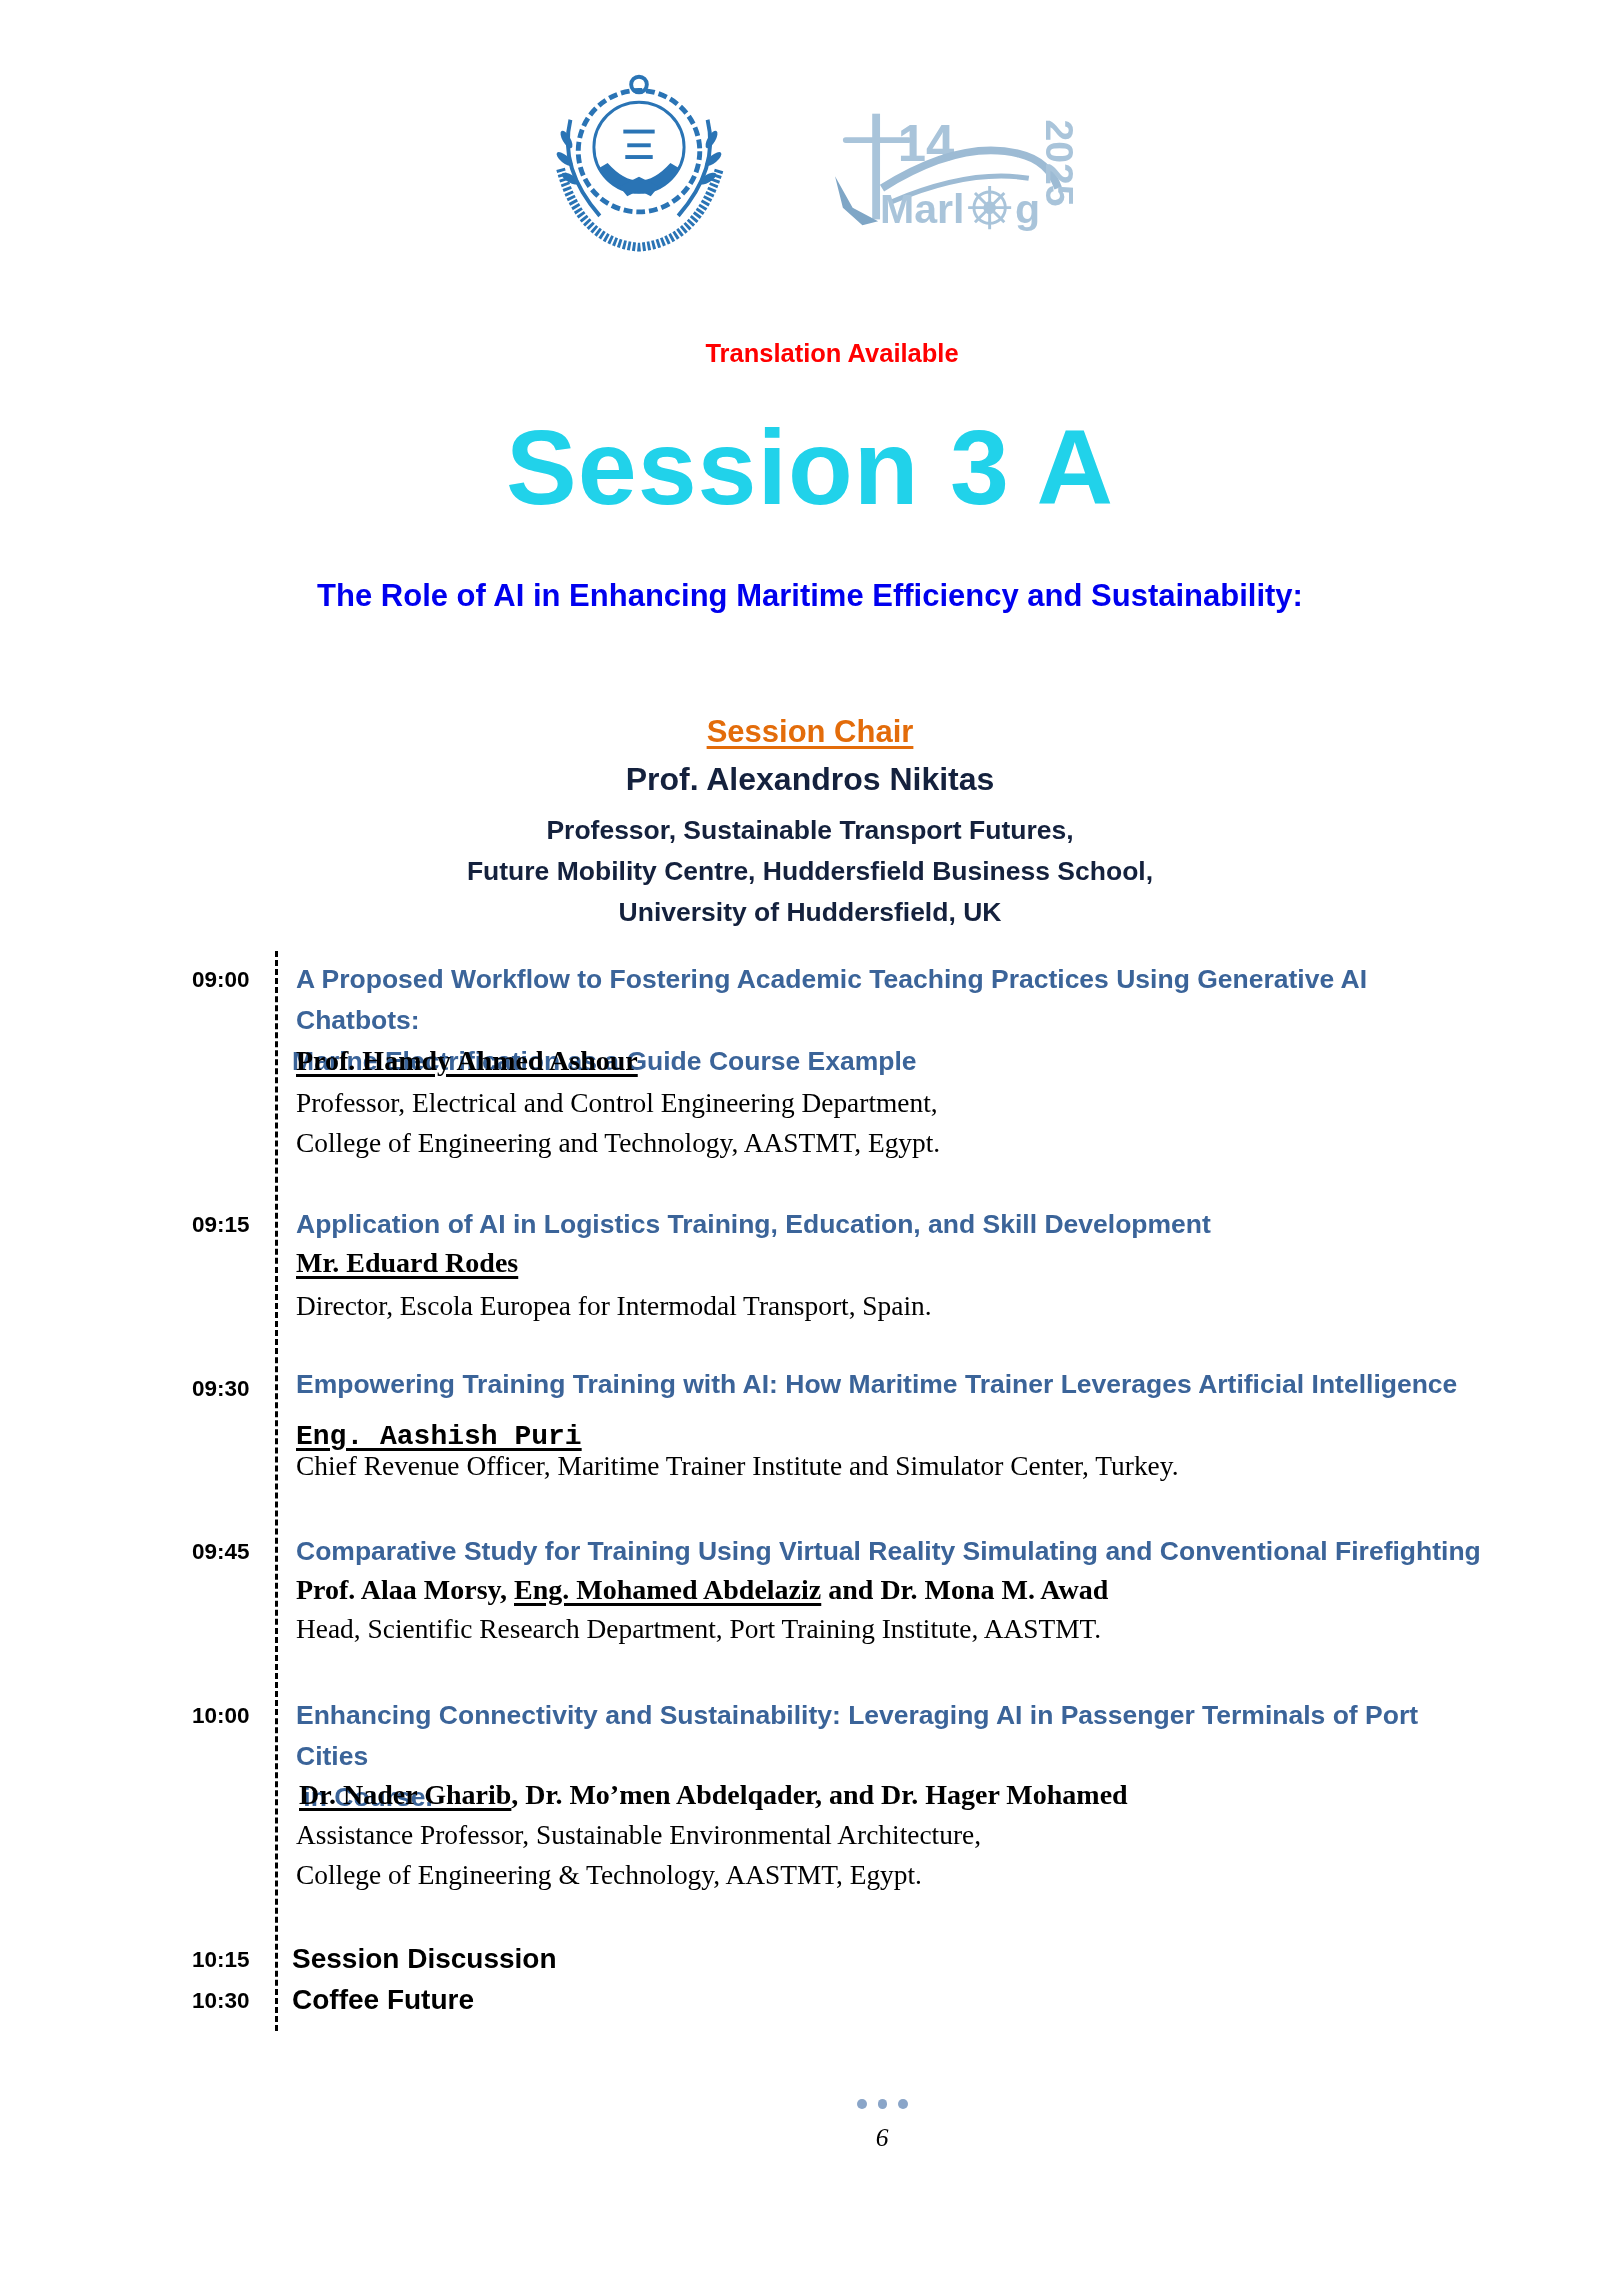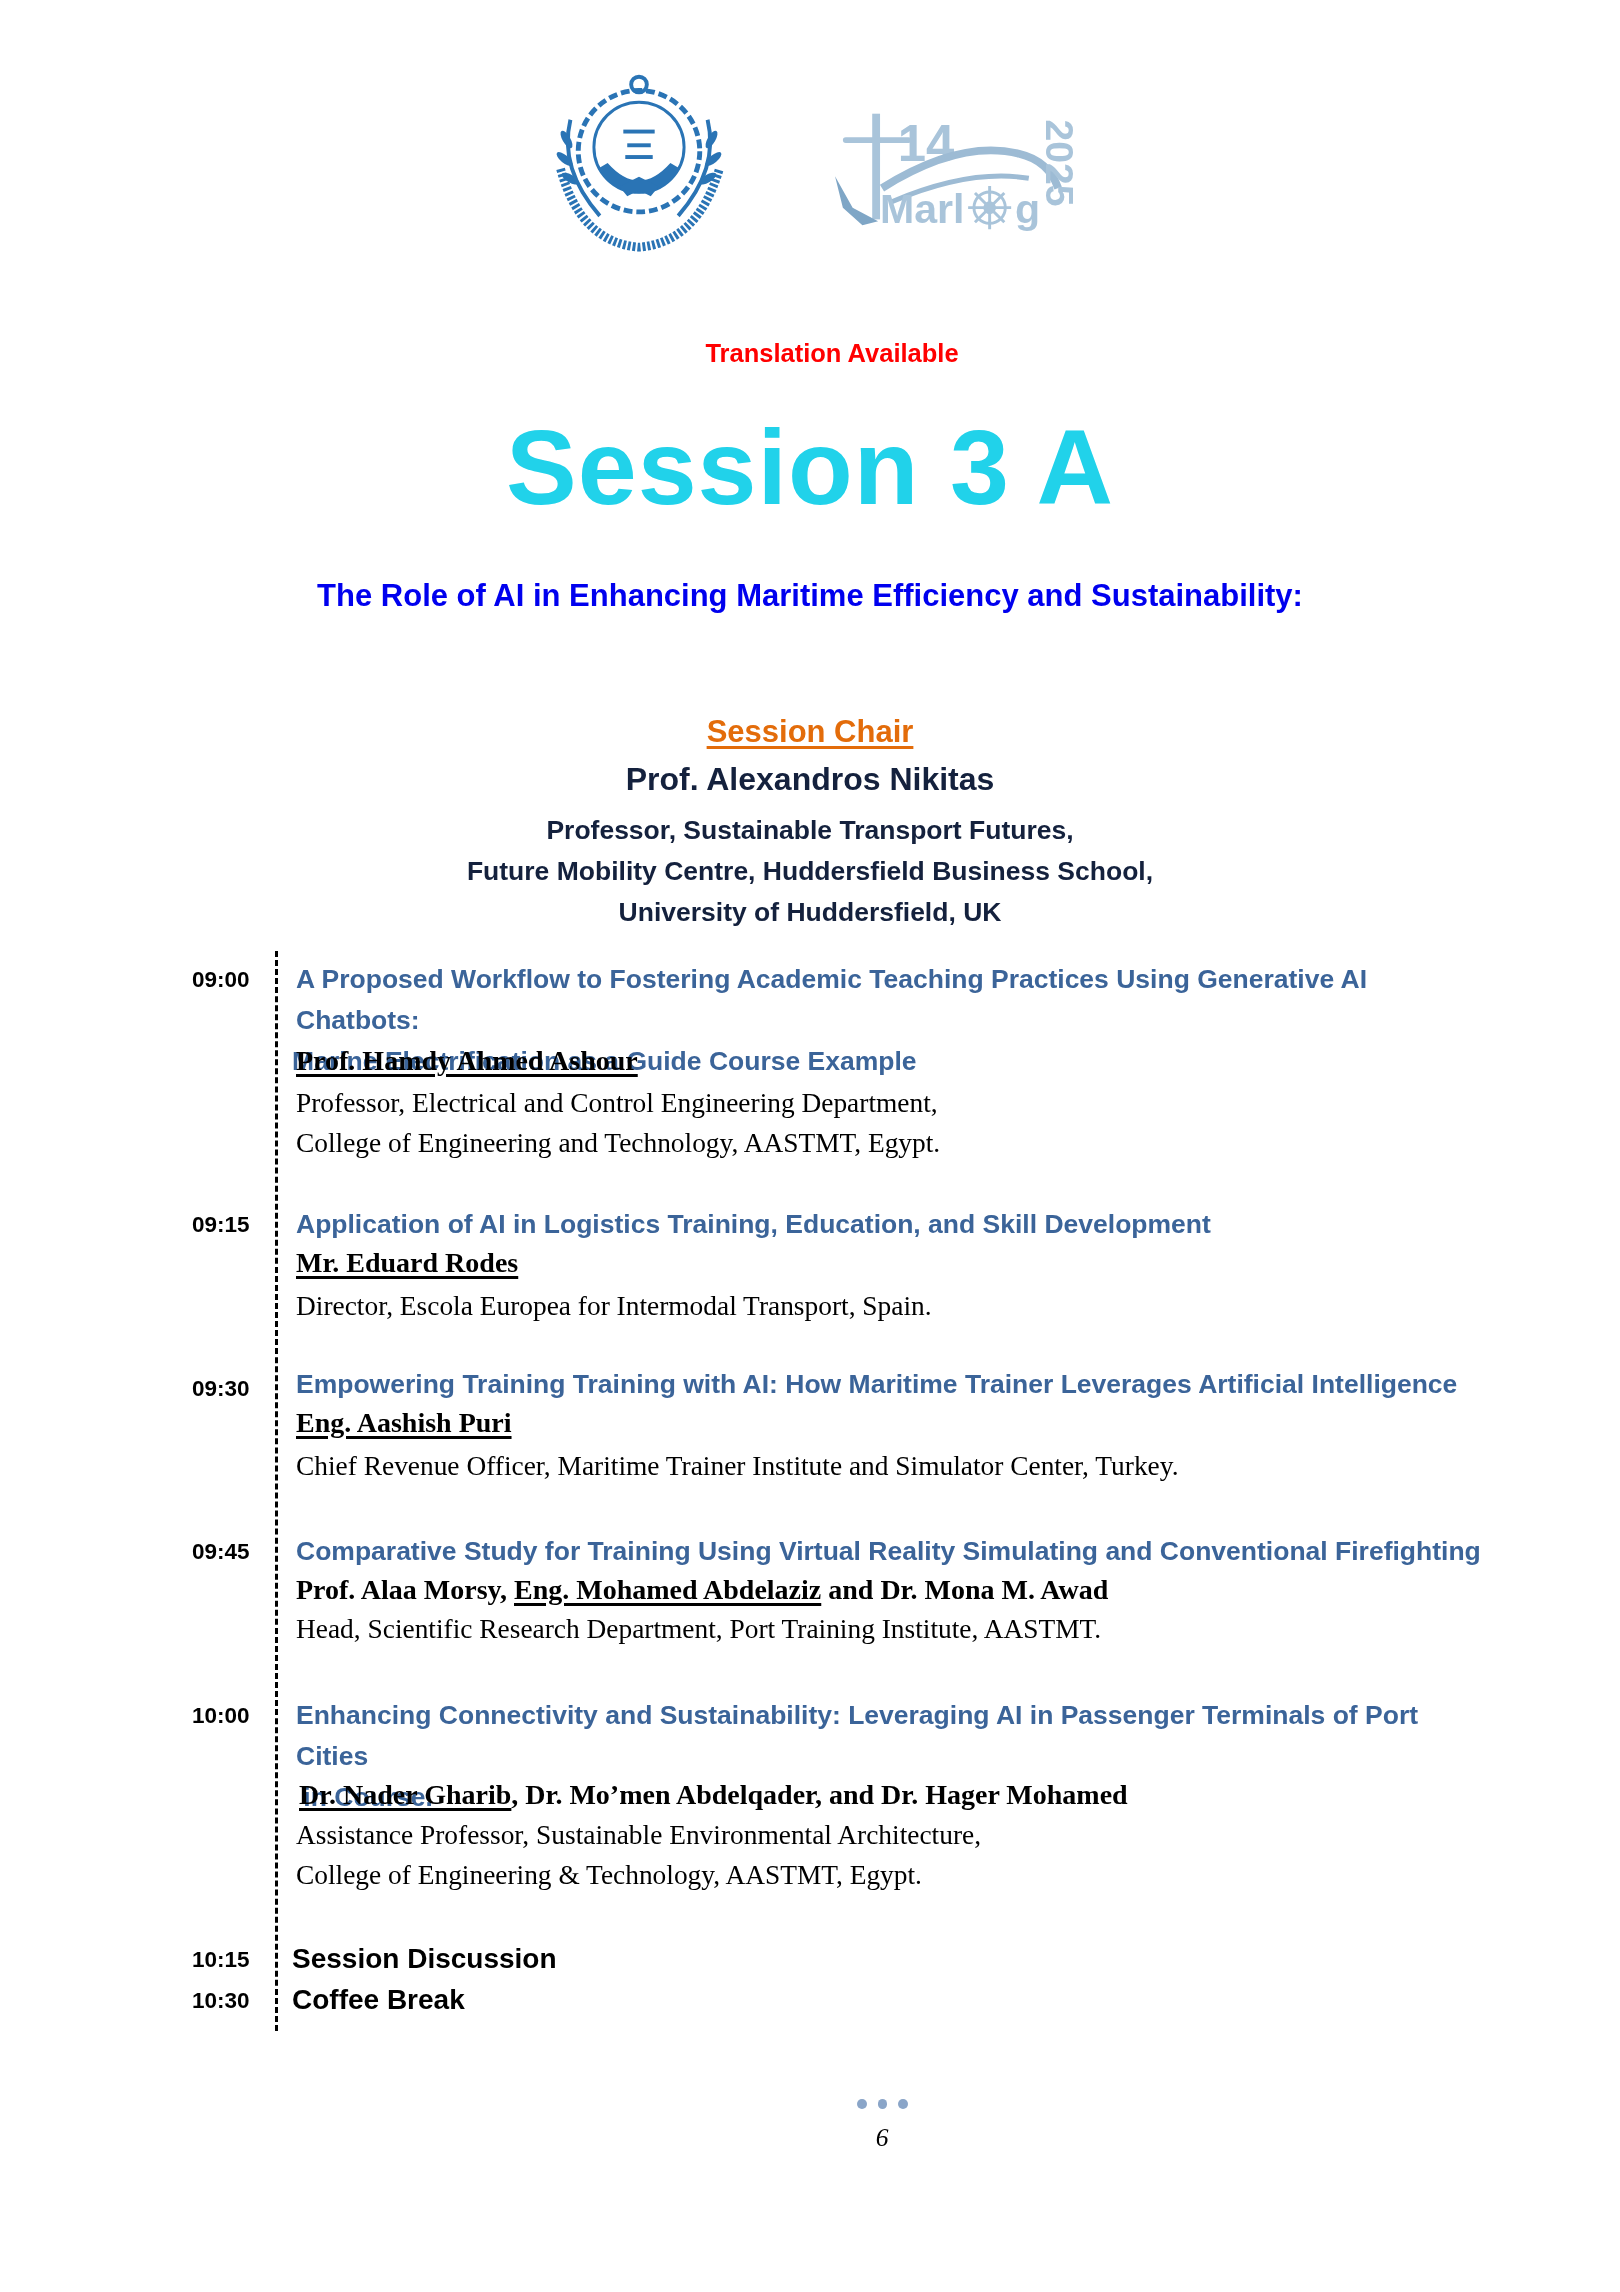--- a/index.html
+++ b/index.html
@@ -120,21 +120,21 @@
 <div class="slot" style="top:1206px;">
   <div class="time" style="top:5.9px;">09:15</div>
   <div class="talk-title" style="top:-2px;">Application of AI in Logistics Training, Education, and Skill Development</div>
   <div class="speaker" style="top:41px;"><u>Mr. Eduard Rodes</u></div>
   <div class="affil" style="top:80px;">Director, Escola Europea for Intermodal Transport, Spain.</div>
 </div>
 
 <div class="slot" style="top:1366px;">
   <div class="time" style="top:9.8px;">09:30</div>
   <div class="talk-title" style="top:-2px;">Empowering Training Training with AI: How Maritime Trainer Leverages Artificial Intelligence</div>
-  <div class="speaker" style="top:41px;"><u>Eng. Aashish Puri</u></div>
+  <div class="speaker" style="top:55px;font-family:Liberation Mono, monospace;"><u>Eng. Aashish Puri</u></div>
   <div class="affil" style="top:80px;">Chief Revenue Officer, Maritime Trainer Institute and Simulator Center, Turkey.</div>
 </div>
 
 <div class="slot" style="top:1533px;">
   <div class="time" style="top:5.9px;">09:45</div>
   <div class="talk-title" style="top:-2px;">Comparative Study for Training Using Virtual Reality Simulating and Conventional Firefighting</div>
   <div class="speaker" style="top:41px;"><span>Prof. Alaa Morsy, </span><u>Eng. Mohamed Abdelaziz</u><span> and Dr. Mona M. Awad</span></div>
   <div class="affil" style="top:76px;">Head, Scientific Research Department, Port Training Institute, AASTMT.</div>
 </div>
 
@@ -150,21 +150,21 @@
     <div>College of Engineering &amp; Technology, AASTMT, Egypt.</div>
   </div>
 </div>
 
 <div class="slot" style="top:1943px;">
   <div class="time" style="top:3.9px;">10:15</div>
   <div class="simple" style="top:0;">Session Discussion</div>
 </div>
 <div class="slot" style="top:1984px;">
   <div class="time" style="top:3.9px;">10:30</div>
-  <div class="simple" style="top:0;">Coffee Break</div>
+  <div class="simple" style="top:0;">Coffee Future</div>
 </div>
 
 <div class="dots">
   <div class="dot"></div>
   <div class="dot"></div>
   <div class="dot"></div>
 </div>
 <div class="page-num">6</div>
 
 

